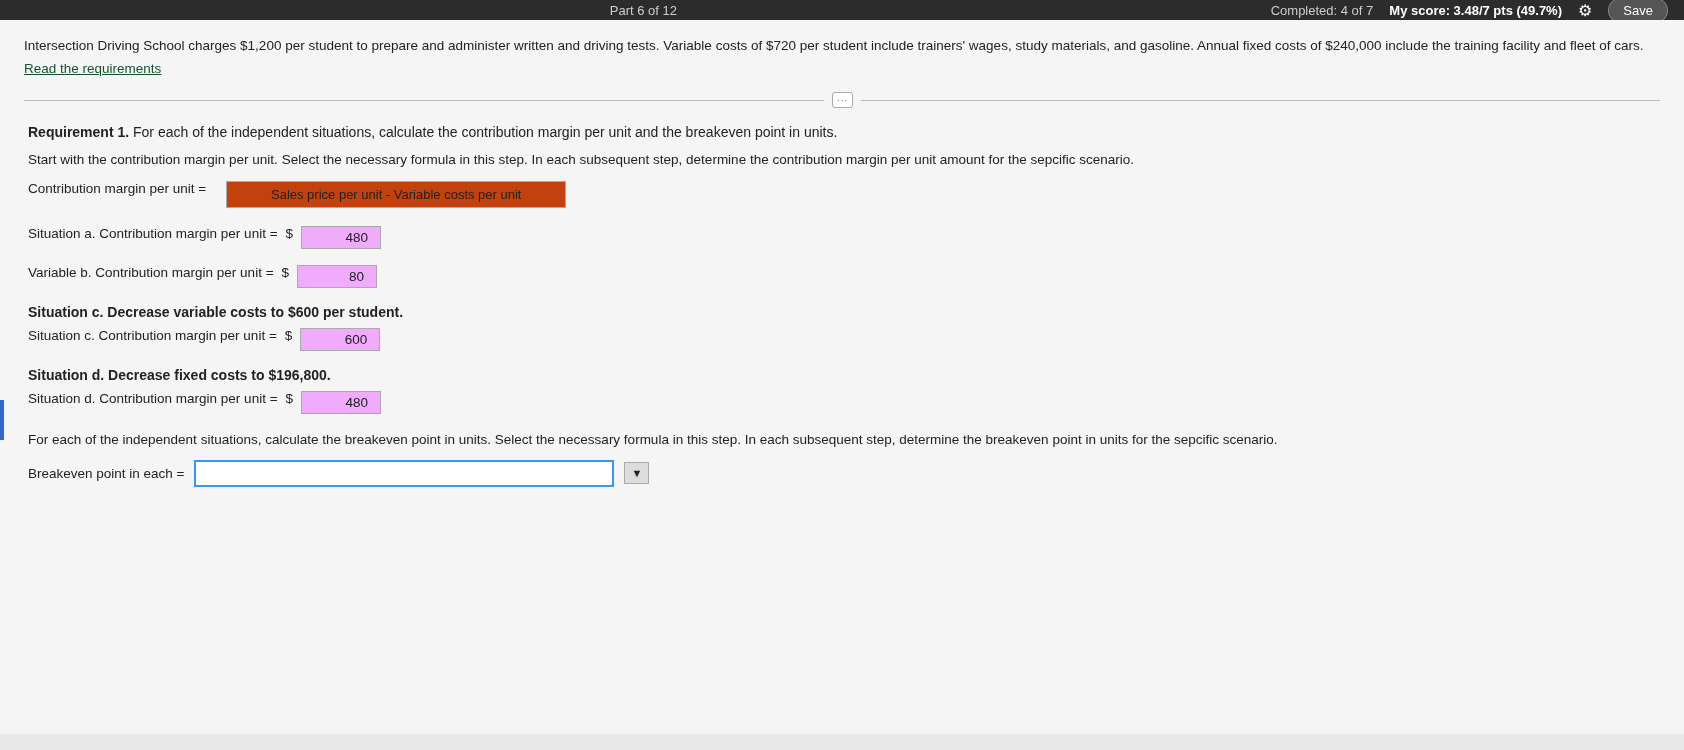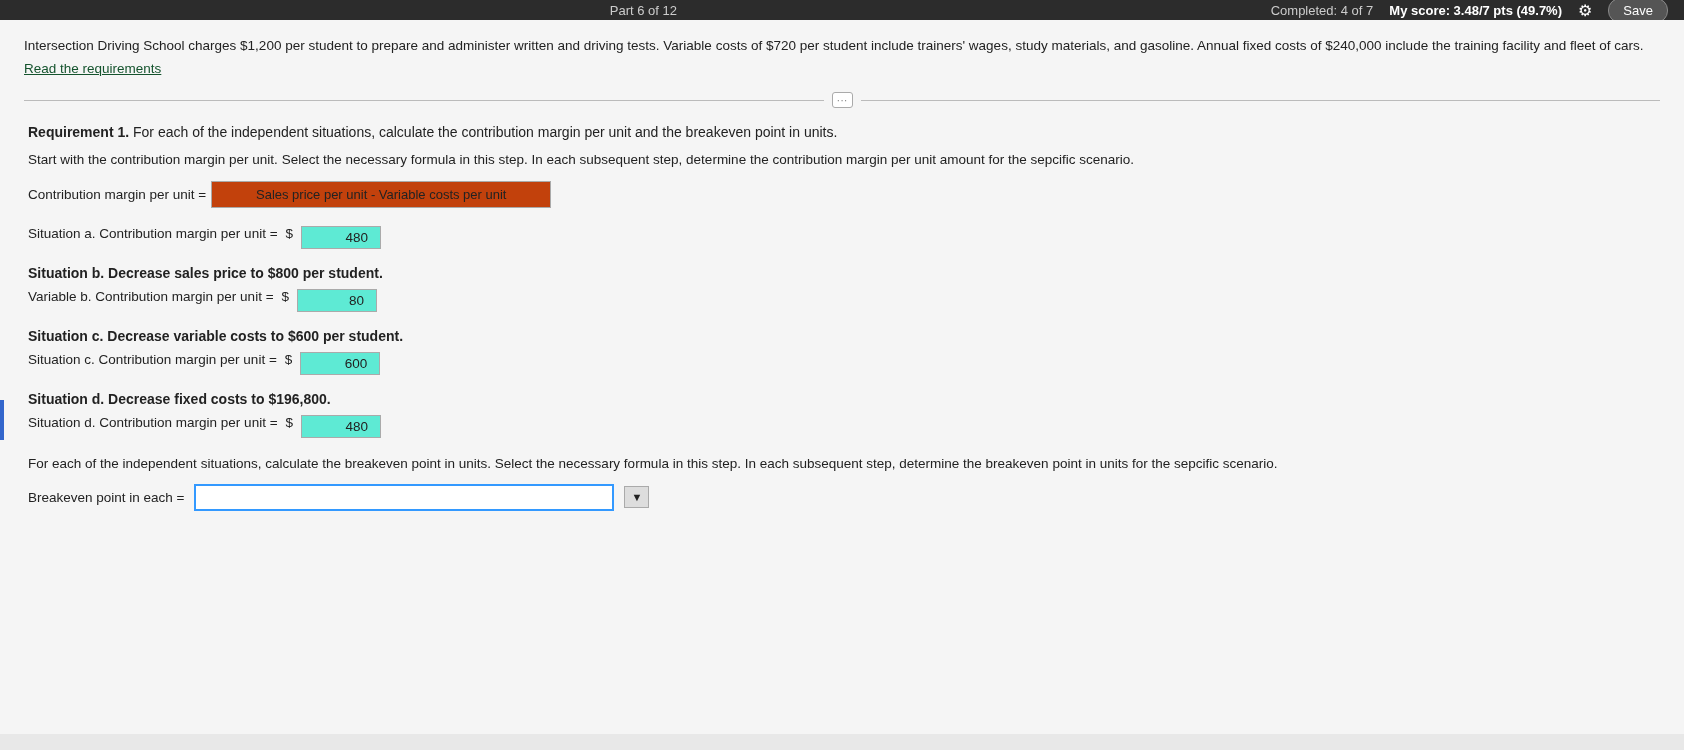--- a/index.html
+++ b/index.html
@@ -109,23 +109,22 @@
     }
 
     .instruction-text {
       font-size: 13.5px;
       margin-bottom: 10px;
       line-height: 1.5;
     }
 
     .formula-row {
       display: flex;
-      align-items: center;
       margin-bottom: 18px;
-      gap: 5px;
+      gap: 20px;
     }
     .formula-label {
       font-size: 13.5px;
       white-space: nowrap;
     }
     .formula-box {
       background: #c2410c;
       border: 1px solid #aaa;
       padding: 5px 16px;
       font-size: 13px;
@@ -148,21 +147,21 @@
     }
     .situation-label {
       flex: none;
       white-space: nowrap;
     }
     .dollar-sign {
       font-size: 13.5px;
     }
     .value-box {
       border: 1px solid #aaa;
-      background: #5eead4;
+      background: #f0abfc;
       padding: 3px 12px;
       min-width: 80px;
       text-align: right;
       font-size: 13.5px;
     }
 
     .breakeven-instruction {
       font-size: 13.5px;
       line-height: 1.5;
       margin-bottom: 10px;
@@ -244,21 +243,20 @@
       <div class="formula-box">Sales price per unit - Variable costs per unit</div>
     </div>
 
 
     <div class="situation-row">
       <span class="situation-label">Situation a. Contribution margin per unit =</span>
       <span class="dollar-sign">$</span>
       <div class="value-box">480</div>
     </div>
 
-    <p class="situation-title">Situation b. Decrease sales price to $800 per student.</p>
 
     <div class="situation-row">
       <span class="situation-label">Variable b. Contribution margin per unit =</span>
       <span class="dollar-sign">$</span>
       <div class="value-box">80</div>
     </div>
 
     <p class="situation-title">Situation c. Decrease variable costs to $600 per student.</p>
 
     <div class="situation-row">

